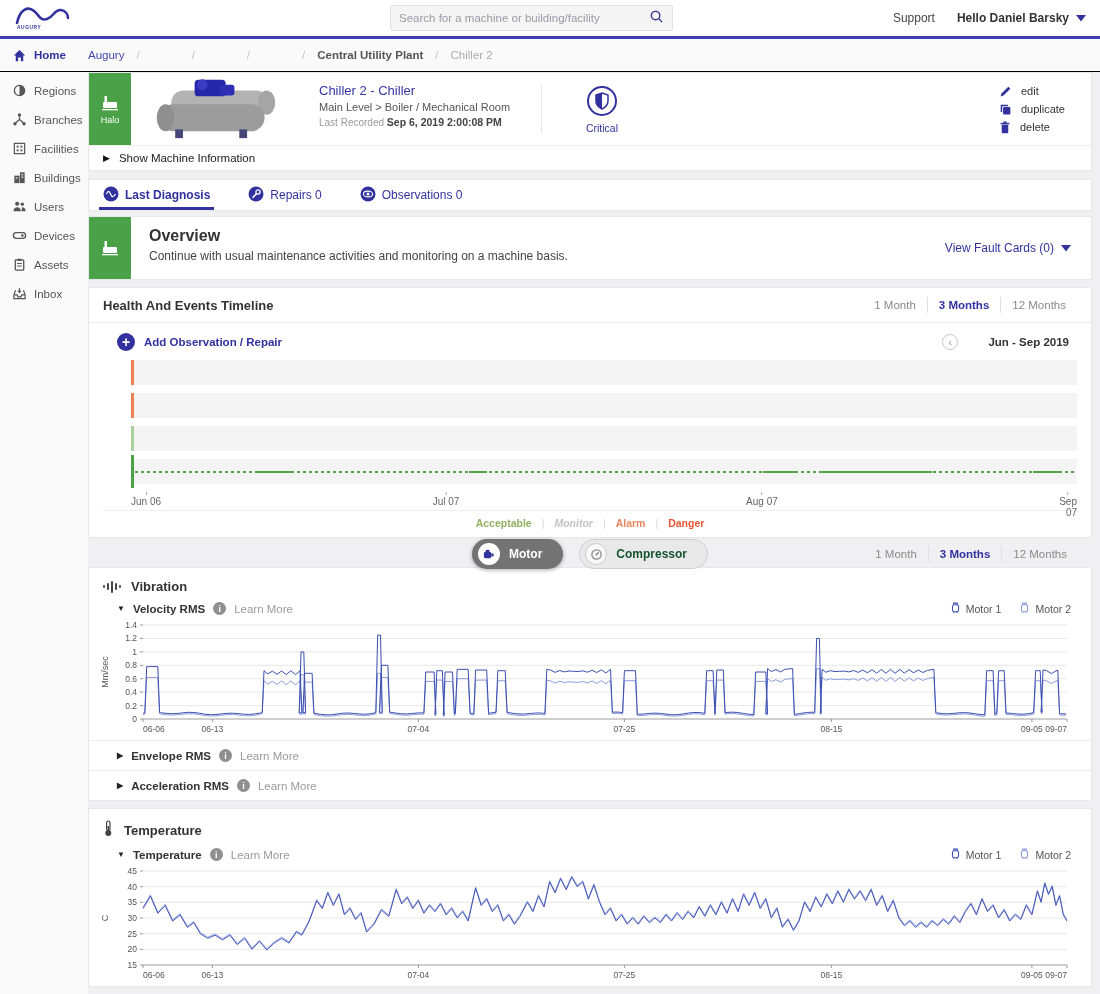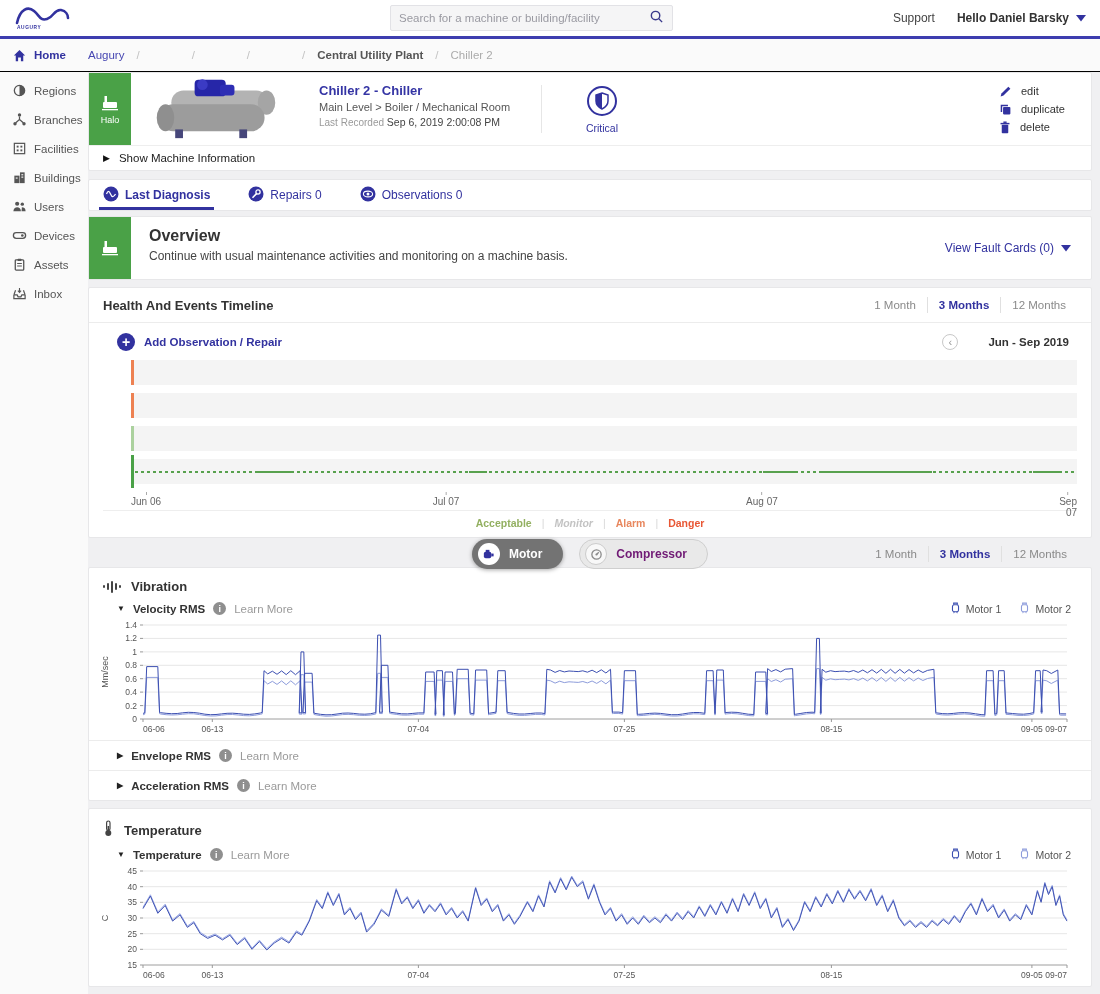--- a/index.html
+++ b/index.html
@@ -28,24 +28,24 @@
 .side-item{display:flex;align-items:center;gap:7px;padding:7px 0 7px 12px;color:#555;font-size:11.5px;cursor:pointer}
 .side-item.active{color:#32329f;font-weight:700}
 .side-icon{display:inline-flex;width:15px;justify-content:center}
 main{flex:1;background:#f0f0f2;padding-right:8px;display:flex;flex-direction:column}
 .card{background:#fff;border:1px solid #e7e7e9;border-radius:2px;margin-bottom:7px}
 
 .machine-top{display:flex;align-items:stretch;height:72px}
 .halo{width:42px;background:#4aa147;color:#fff;display:flex;flex-direction:column;align-items:center;justify-content:center;gap:2px;font-size:9px}
 .photo{width:170px;display:flex;align-items:center;justify-content:center}
 .minfo{padding:10px 18px;width:240px}
-.minfo h1{font-size:13px;color:#3434a4;font-weight:700;margin-bottom:3px}
+.minfo h1{font-size:13px;color:#3434a4;font-weight:400;margin-bottom:3px}
 .loc{font-size:11px;color:#555;margin-bottom:3px}
 .lastrec{font-size:10px;color:#9a9a9a}
-.lastrec .val{color:#444;font-size:10.5px;font-weight:400}
+.lastrec .val{color:#444;font-size:10.5px;font-weight:700}
 .vdiv{width:1px;background:#e6e6e6;margin:12px 0}
 .status{width:120px;display:flex;flex-direction:column;align-items:center;justify-content:center;gap:3px;color:#32329f;font-size:10.5px}
 .actions{margin-left:auto;padding:8px 26px;display:flex;flex-direction:column;gap:5px;justify-content:center}
 .action{display:flex;align-items:center;gap:9px;font-size:11px;color:#333;cursor:pointer}
 .showinfo{border-top:1px solid #eee;padding:6px 14px;font-size:11.5px;color:#222;display:flex;gap:9px;align-items:center;cursor:pointer;font-weight:500}
 .tri{font-size:9px;color:#111}
 
 .tabs{display:flex;gap:38px;padding:0 14px;height:30px;align-items:center}
 .tab{display:flex;align-items:center;gap:6px;color:#32329f;font-weight:500;font-size:12px;height:100%;position:relative;cursor:pointer}
 .tab.active{font-weight:700}
@@ -82,21 +82,21 @@
 .tl-xt i{display:block;width:1px;height:3px;background:#aaa;margin:0 auto 1px;font-style:normal}
 .tl-xt.first{transform:none;text-align:left}
 .tl-xt.last{transform:translateX(-100%);text-align:right}
 .tl-legend{border-top:1px solid #eee;margin-top:2px;padding:6px 0 4px;display:flex;justify-content:center;gap:10px;font-size:10.5px;font-weight:700;align-items:center}
 .tl-sep{color:#d8d8d8;font-weight:400}
 
 .toggle-row{display:flex;align-items:center;position:relative;height:44px;padding:0 14px;margin-bottom:4px}
 .toggle-center{position:absolute;left:0;right:0;display:flex;justify-content:center;gap:16px}
 .pill{display:flex;align-items:center;gap:9px;height:30px;border-radius:15px;padding:0 20px 0 5px;font-size:12px;font-weight:700;border:1px solid transparent;cursor:pointer;font-family:"Liberation Sans",sans-serif}
 .pill.active{background:#737373;color:#fff;box-shadow:0 1px 4px rgba(0,0,0,.35)}
-.pill.inactive{background:#e9e9e9;color:#701a75;border-color:#cfcfcf}
+.pill.inactive{background:#e9e9e9;color:#14532d;border-color:#cfcfcf}
 .pill-ic{width:22px;height:22px;border-radius:50%;display:flex;align-items:center;justify-content:center}
 .pill.active .pill-ic{background:#fff}
 .pill.inactive .pill-ic{background:#f8f8f8;border:1px solid #ccc}
 .toggle-row .periods{margin-left:auto;position:relative;z-index:1}
 
 .sec-head{display:flex;align-items:center;gap:10px;padding:11px 14px 3px}
 .sec-row{display:flex;align-items:center;justify-content:space-between;padding:4px 14px 2px;margin-left:14px;margin-right:6px}
 .sec-toggle{display:flex;align-items:center;gap:8px;font-size:11.5px;font-weight:700;color:#333;cursor:pointer}
 .caret{font-size:8px;color:#222}
 .lm{color:#9a9a9a;font-weight:400;font-size:11.5px;cursor:pointer}

